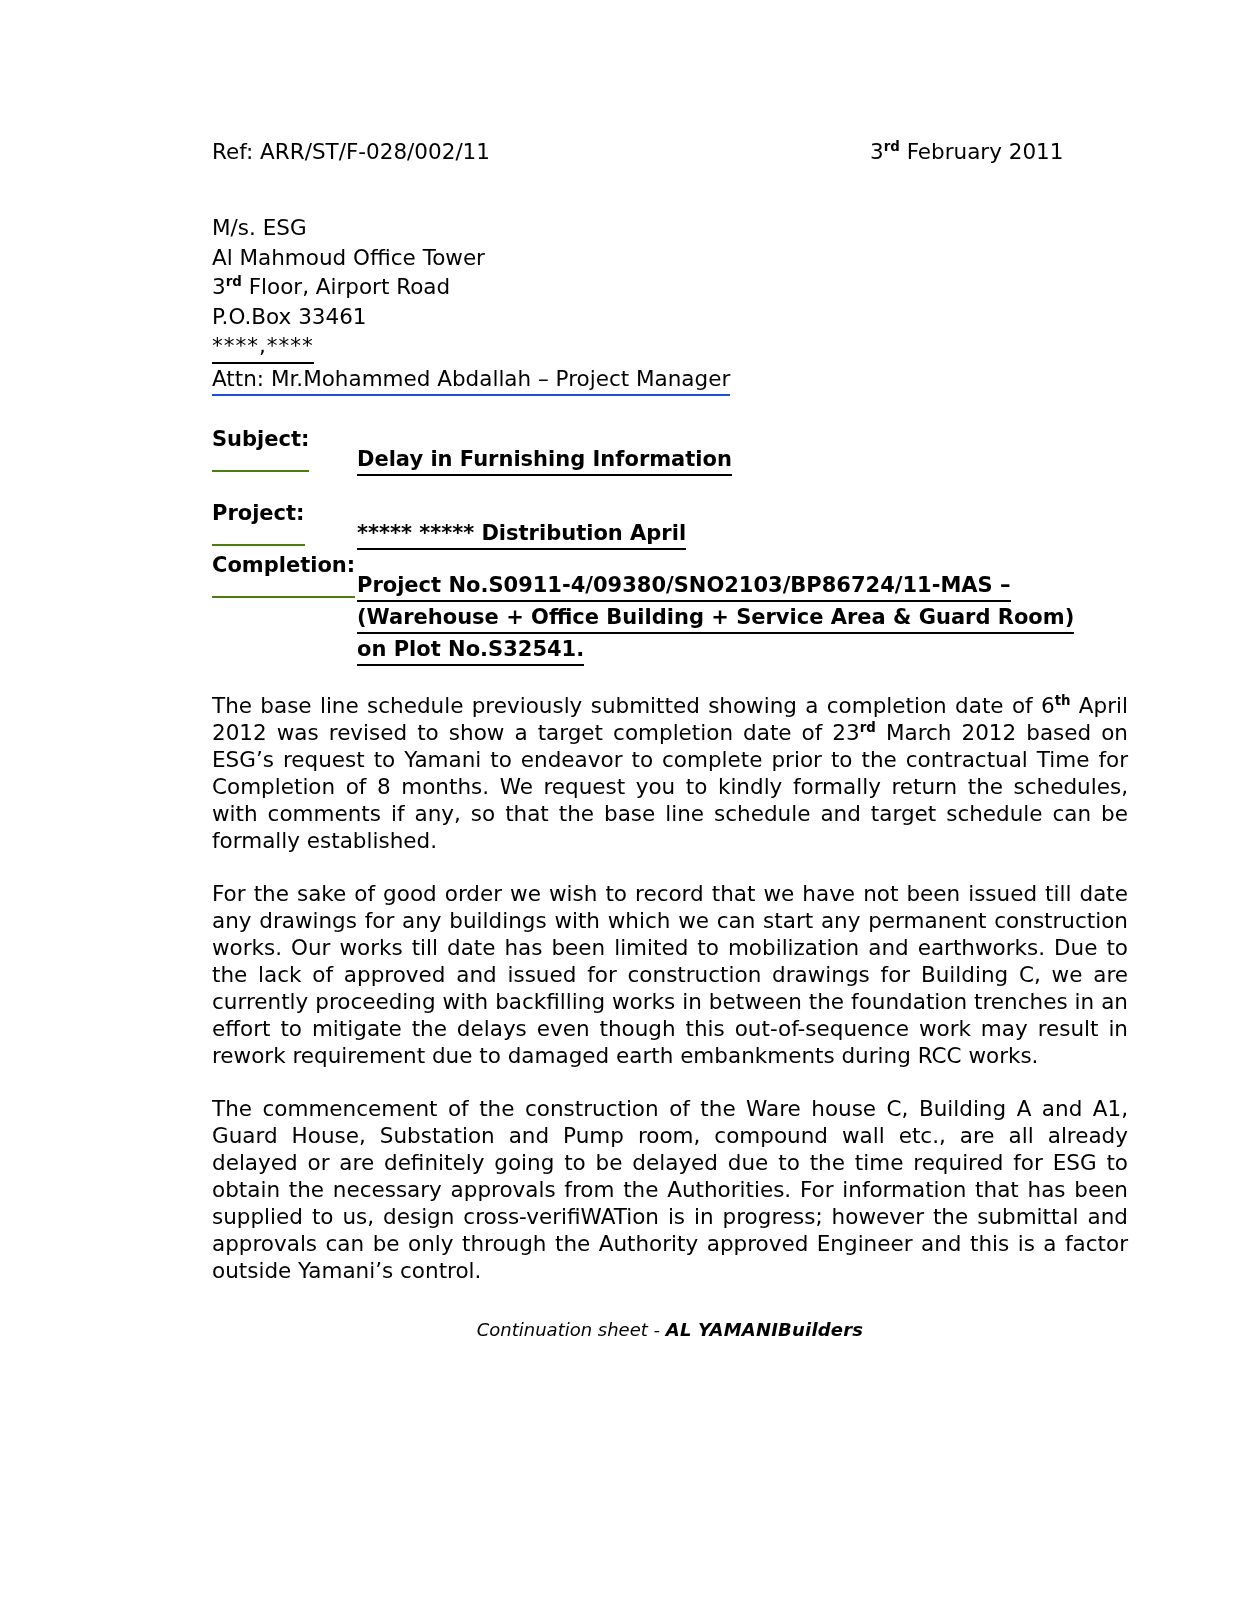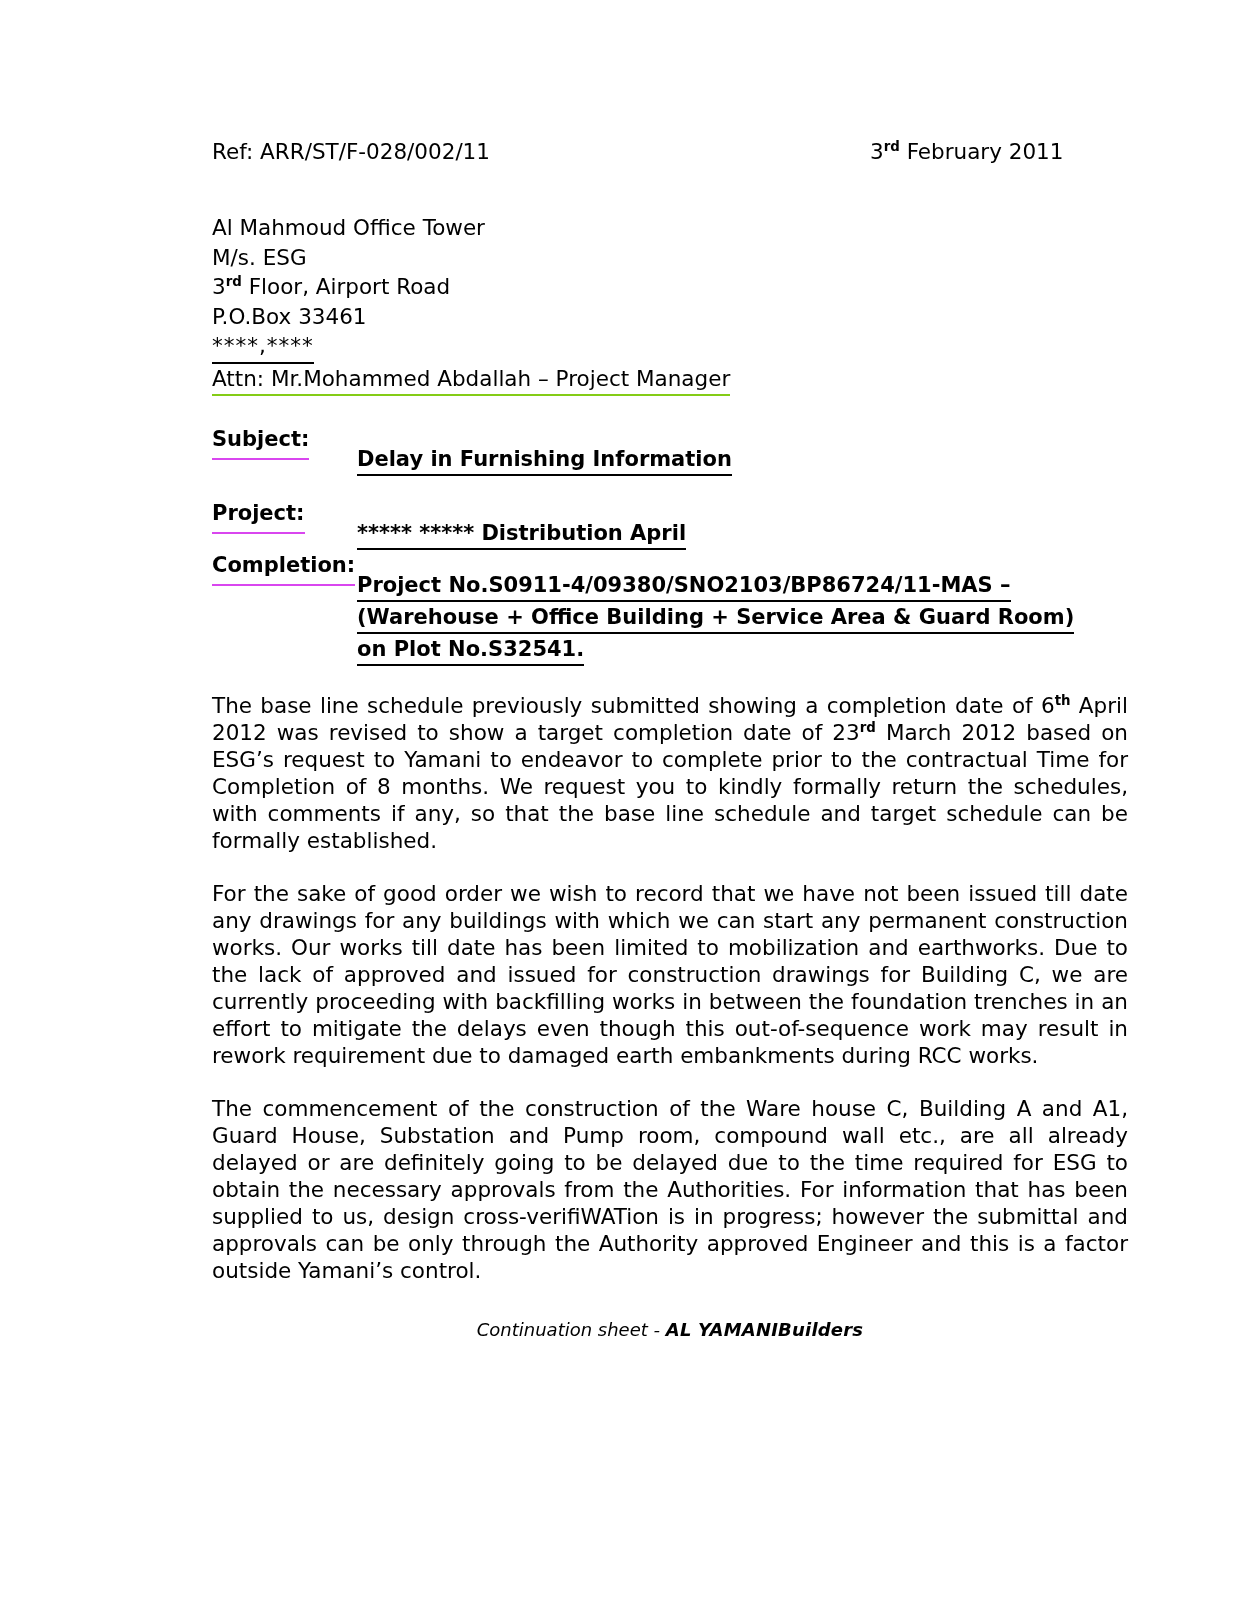--- a/index.html
+++ b/index.html
@@ -60,21 +60,21 @@
     white-space: nowrap;
   }
   .redacted {
     display: inline-block;
     border-bottom: 2px solid #000;
     letter-spacing: 1px;
     padding-bottom: 1px;
   }
   .attn-line {
     display: inline-block;
-    border-bottom: 2px solid #84cc16;
+    border-bottom: 2px solid #1d4ed8;
     padding-bottom: 1px;
     white-space: nowrap;
   }
 
   .salutation {
     margin-top: 26px;
     font-size: 21.5px;
     line-height: 29px;
   }
 
@@ -88,23 +88,23 @@
   .meta-row {
     display: flex;
     align-items: flex-start;
   }
   .meta-label {
     width: 145px;
     flex: 0 0 145px;
     white-space: nowrap;
   }
   .meta-label > span {
-    border-bottom: 2px solid #d946ef;
-    display: inline-block;
-    padding-bottom: 4px;
+    border-bottom: 2px solid #4d7c0f;
+    display: inline-block;
+    padding-bottom: 16px;
   }
   .meta-value {
     flex: 1 1 auto;
     margin-top: 20px;
   }
   .meta-value .u {
     border-bottom: 2px solid #000;
     display: inline-block;
     padding-bottom: 0px;
   }
@@ -153,22 +153,22 @@
 
 <div class="page">
   <div class="sheet">
 
     <div class="header-row">
       <div class="ref-line">Ref: ARR/ST/F-028/002/11</div>
       <div class="date-line"><span>3</span><sup>rd</sup><span> February 2011</span></div>
     </div>
 
     <div class="address-block">
+      <div class="addr-line">M/s. ESG</div>
       <div class="addr-line">Al Mahmoud Office Tower</div>
-      <div class="addr-line">M/s. ESG</div>
       <div class="addr-line"><span>3</span><sup>rd</sup><span> Floor, Airport Road</span></div>
       <div class="addr-line">P.O.Box 33461</div>
       <div class="addr-line"><span class="redacted">****,****</span></div>
       <div class="addr-line"><span class="attn-line">Attn:  Mr.Mohammed Abdallah – Project Manager</span></div>
     </div>
 
 
     <div class="meta-block">
 
       <div class="meta-row">

